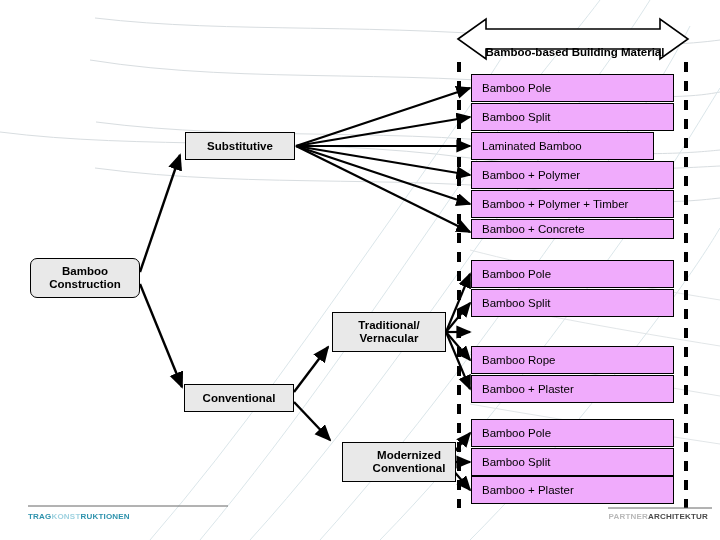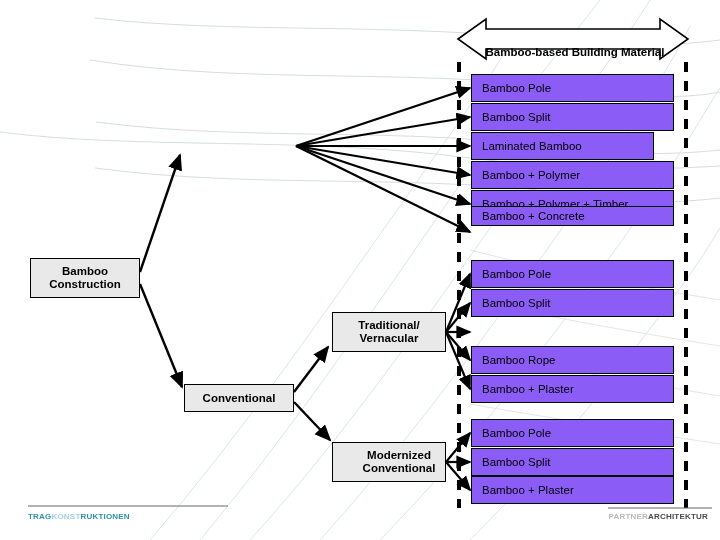--- a/index.html
+++ b/index.html
@@ -46,21 +46,21 @@
     display: flex;
     align-items: center;
     justify-content: center;
     text-align: center;
     line-height: 13px;
     white-space: pre-line;
   }
   .leaf {
     position: absolute;
     box-sizing: border-box;
-    background: #8b5cf6;
+    background: #f0abfc;
     border: 1px solid #000000;
     color: #000000;
     font-size: 11.5px;
     font-weight: normal;
     display: flex;
     align-items: center;
     justify-content: flex-start;
     padding-left: 10px;
     white-space: nowrap;
   }
@@ -180,38 +180,39 @@
       <line x1="446" y1="462" x2="470" y2="490"></line>
     </g>
 
     <line x1="28" y1="506" x2="228" y2="506" stroke="#666666" stroke-width="1"></line>
     <line x1="608" y1="508" x2="712" y2="508" stroke="#666666" stroke-width="1"></line>
   </svg>
 
   <div class="banner-text">Bamboo-based Building Material</div>
 
   <div id="nodes">
-    <div class="node" style="left:30px; top:258px; width:110px; height:40px;">Bamboo
+    <div class="node" style="left:30px; top:258px; width:110px; height:40px;border-radius:7px;">Bamboo
 Construction</div>
 
+    <div class="node" style="left:185px; top:132px; width:110px; height:28px;">Substitutive</div>
 
     <div class="node" style="left:184px; top:384px; width:110px; height:28px;">Conventional</div>
 
     <div class="node" style="left:332px; top:312px; width:114px; height:40px;">Traditional/
 Vernacular</div>
 
-    <div class="node" style="left:332px; top:442px; width:114px; height:40px;padding-left:20px;">Modernized
+    <div class="node" style="left:342px; top:442px; width:114px; height:40px;padding-left:20px;">Modernized
 Conventional</div>
 
     <div class="leaf" style="left:471px; top:74px; width:203px; height:28px;">Bamboo Pole</div>
     <div class="leaf" style="left:471px; top:103px; width:203px; height:28px;">Bamboo Split</div>
     <div class="leaf" style="left:471px; top:132px; width:183px; height:28px;">Laminated Bamboo</div>
     <div class="leaf" style="left:471px; top:161px; width:203px; height:28px;">Bamboo + Polymer</div>
     <div class="leaf" style="left:471px; top:190px; width:203px; height:28px;">Bamboo + Polymer + Timber</div>
-    <div class="leaf" style="left:471px; top:206px; width:203px; height:20px;">Bamboo + Concrete</div>
+    <div class="leaf" style="left:471px; top:219px; width:203px; height:20px;">Bamboo + Concrete</div>
 
     <div class="leaf" style="left:471px; top:260px; width:203px; height:28px;">Bamboo Pole</div>
     <div class="leaf" style="left:471px; top:289px; width:203px; height:28px;">Bamboo Split</div>
     <div class="leaf" style="left:471px; top:346px; width:203px; height:28px;">Bamboo Rope</div>
     <div class="leaf" style="left:471px; top:375px; width:203px; height:28px;">Bamboo + Plaster</div>
 
     <div class="leaf" style="left:471px; top:419px; width:203px; height:28px;">Bamboo Pole</div>
     <div class="leaf" style="left:471px; top:448px; width:203px; height:28px;">Bamboo Split</div>
     <div class="leaf" style="left:471px; top:476px; width:203px; height:28px;">Bamboo + Plaster</div>
   </div>

